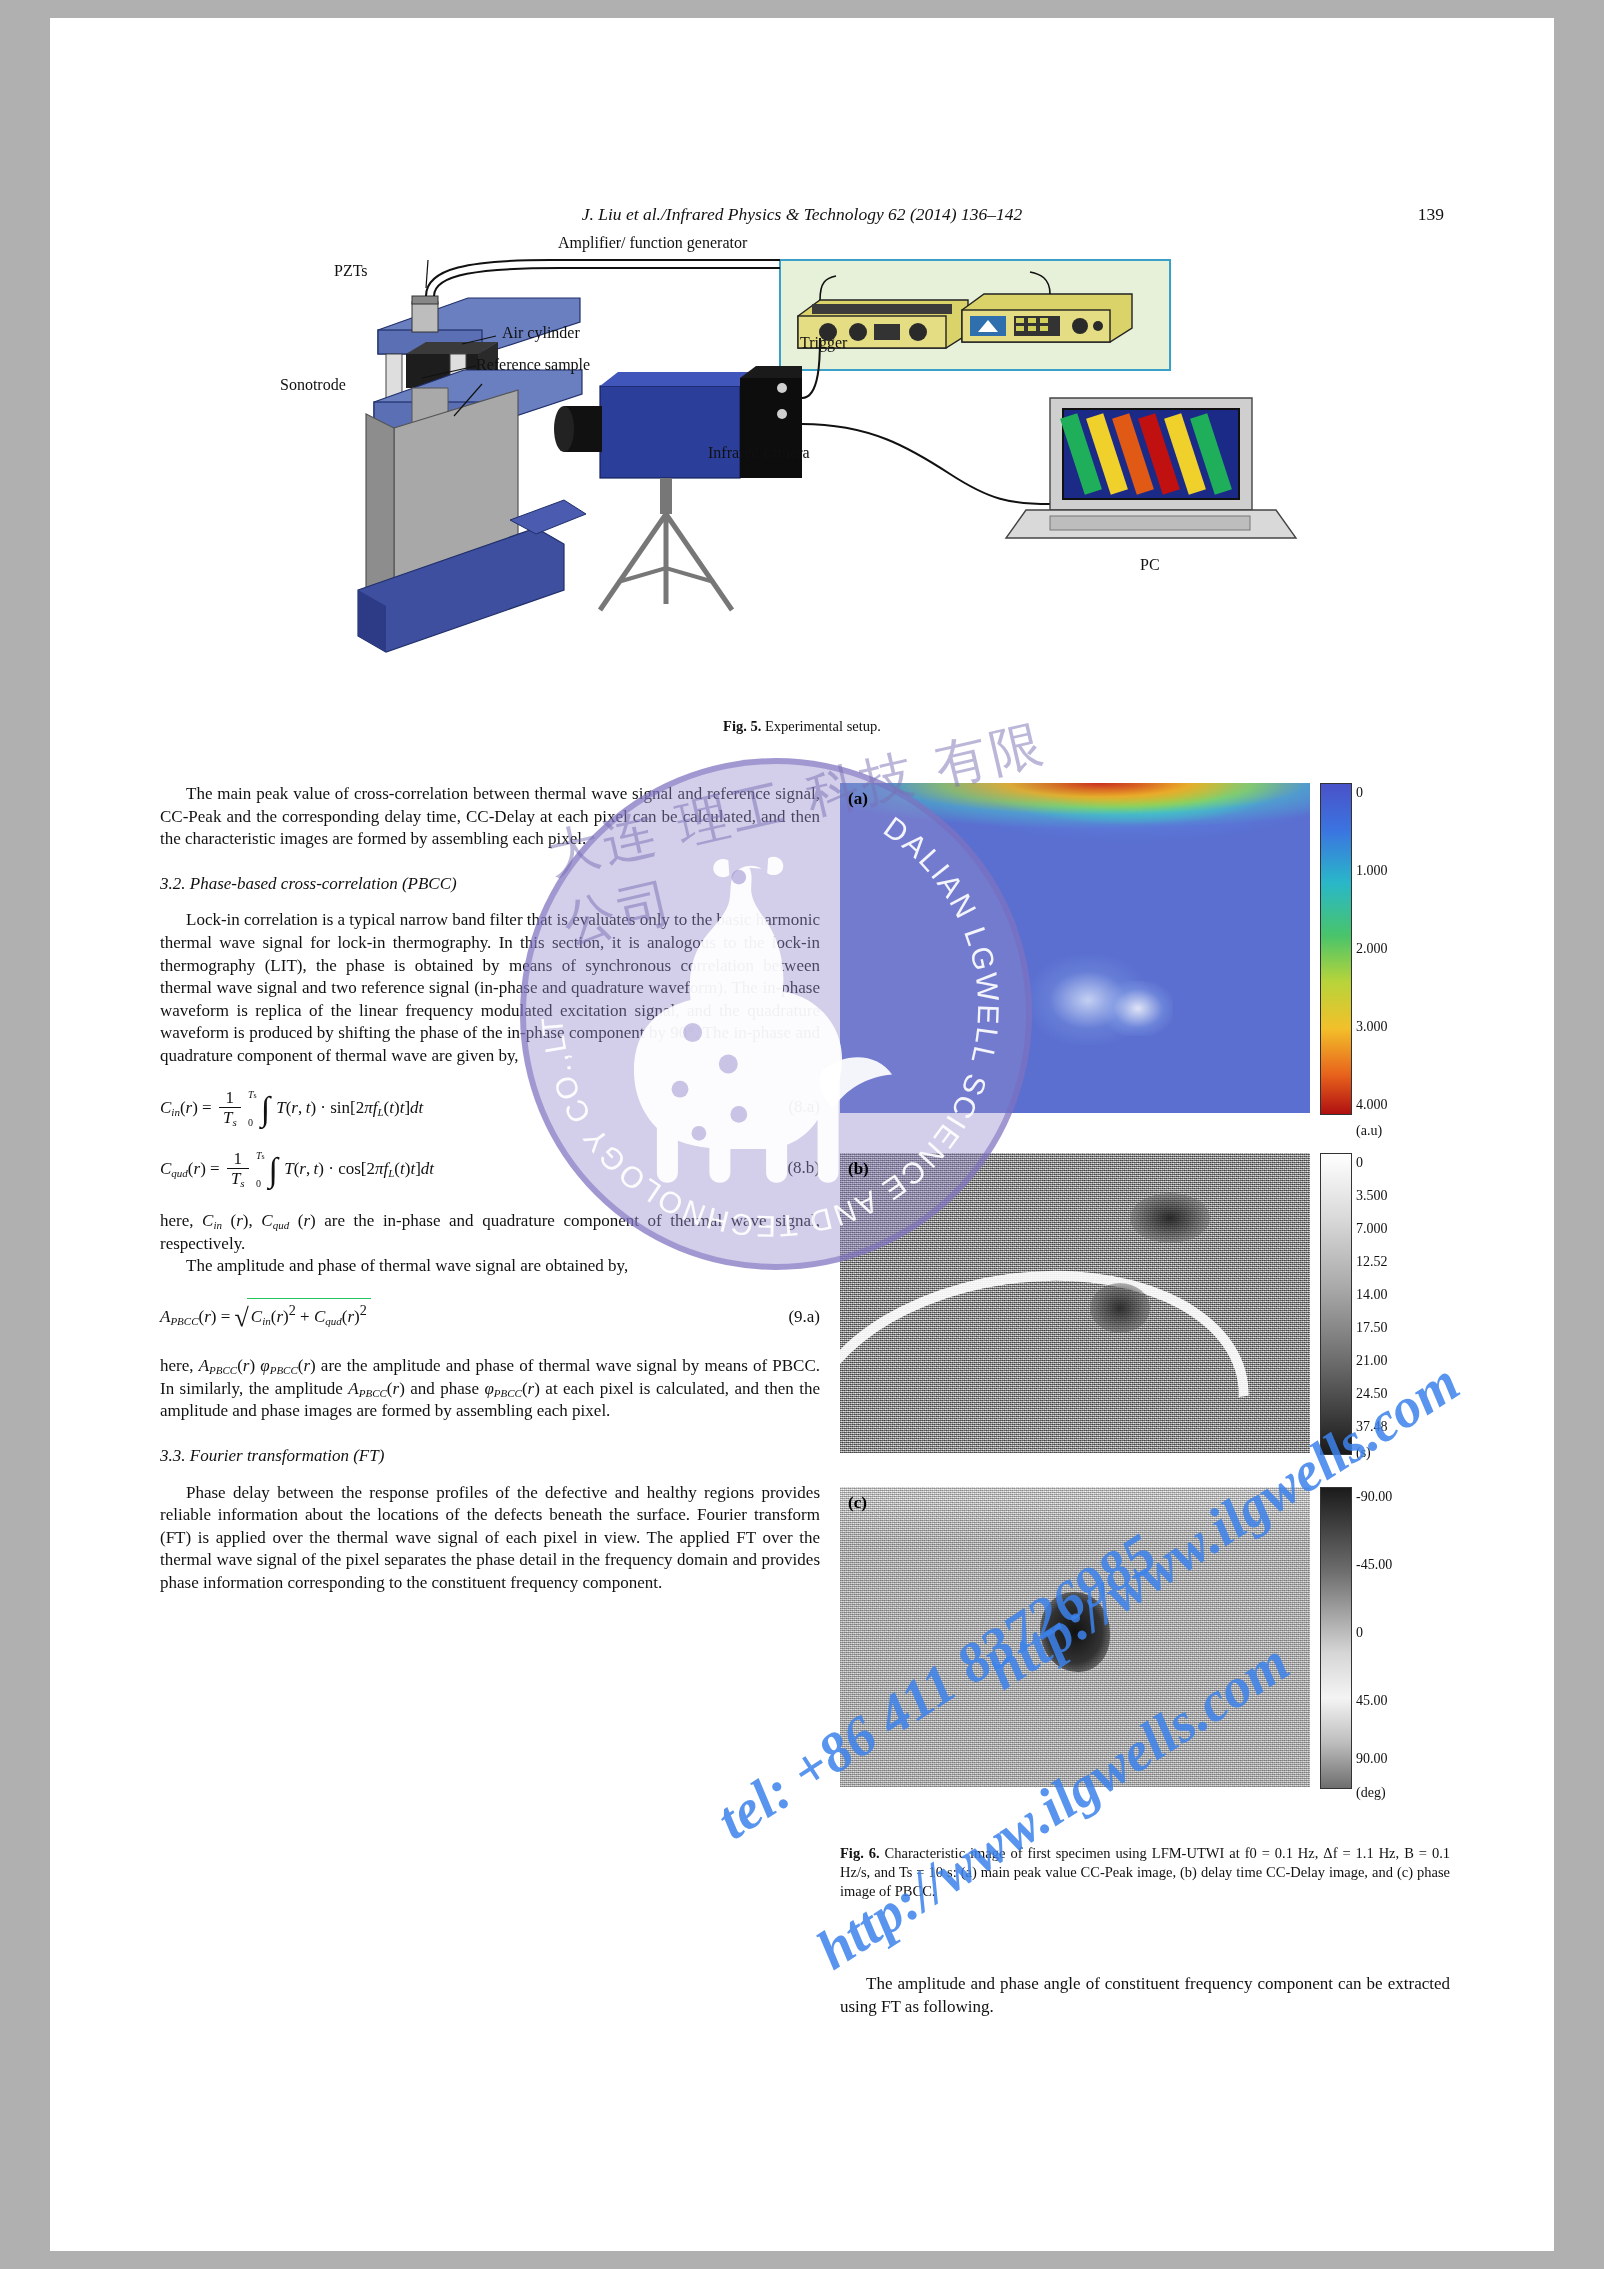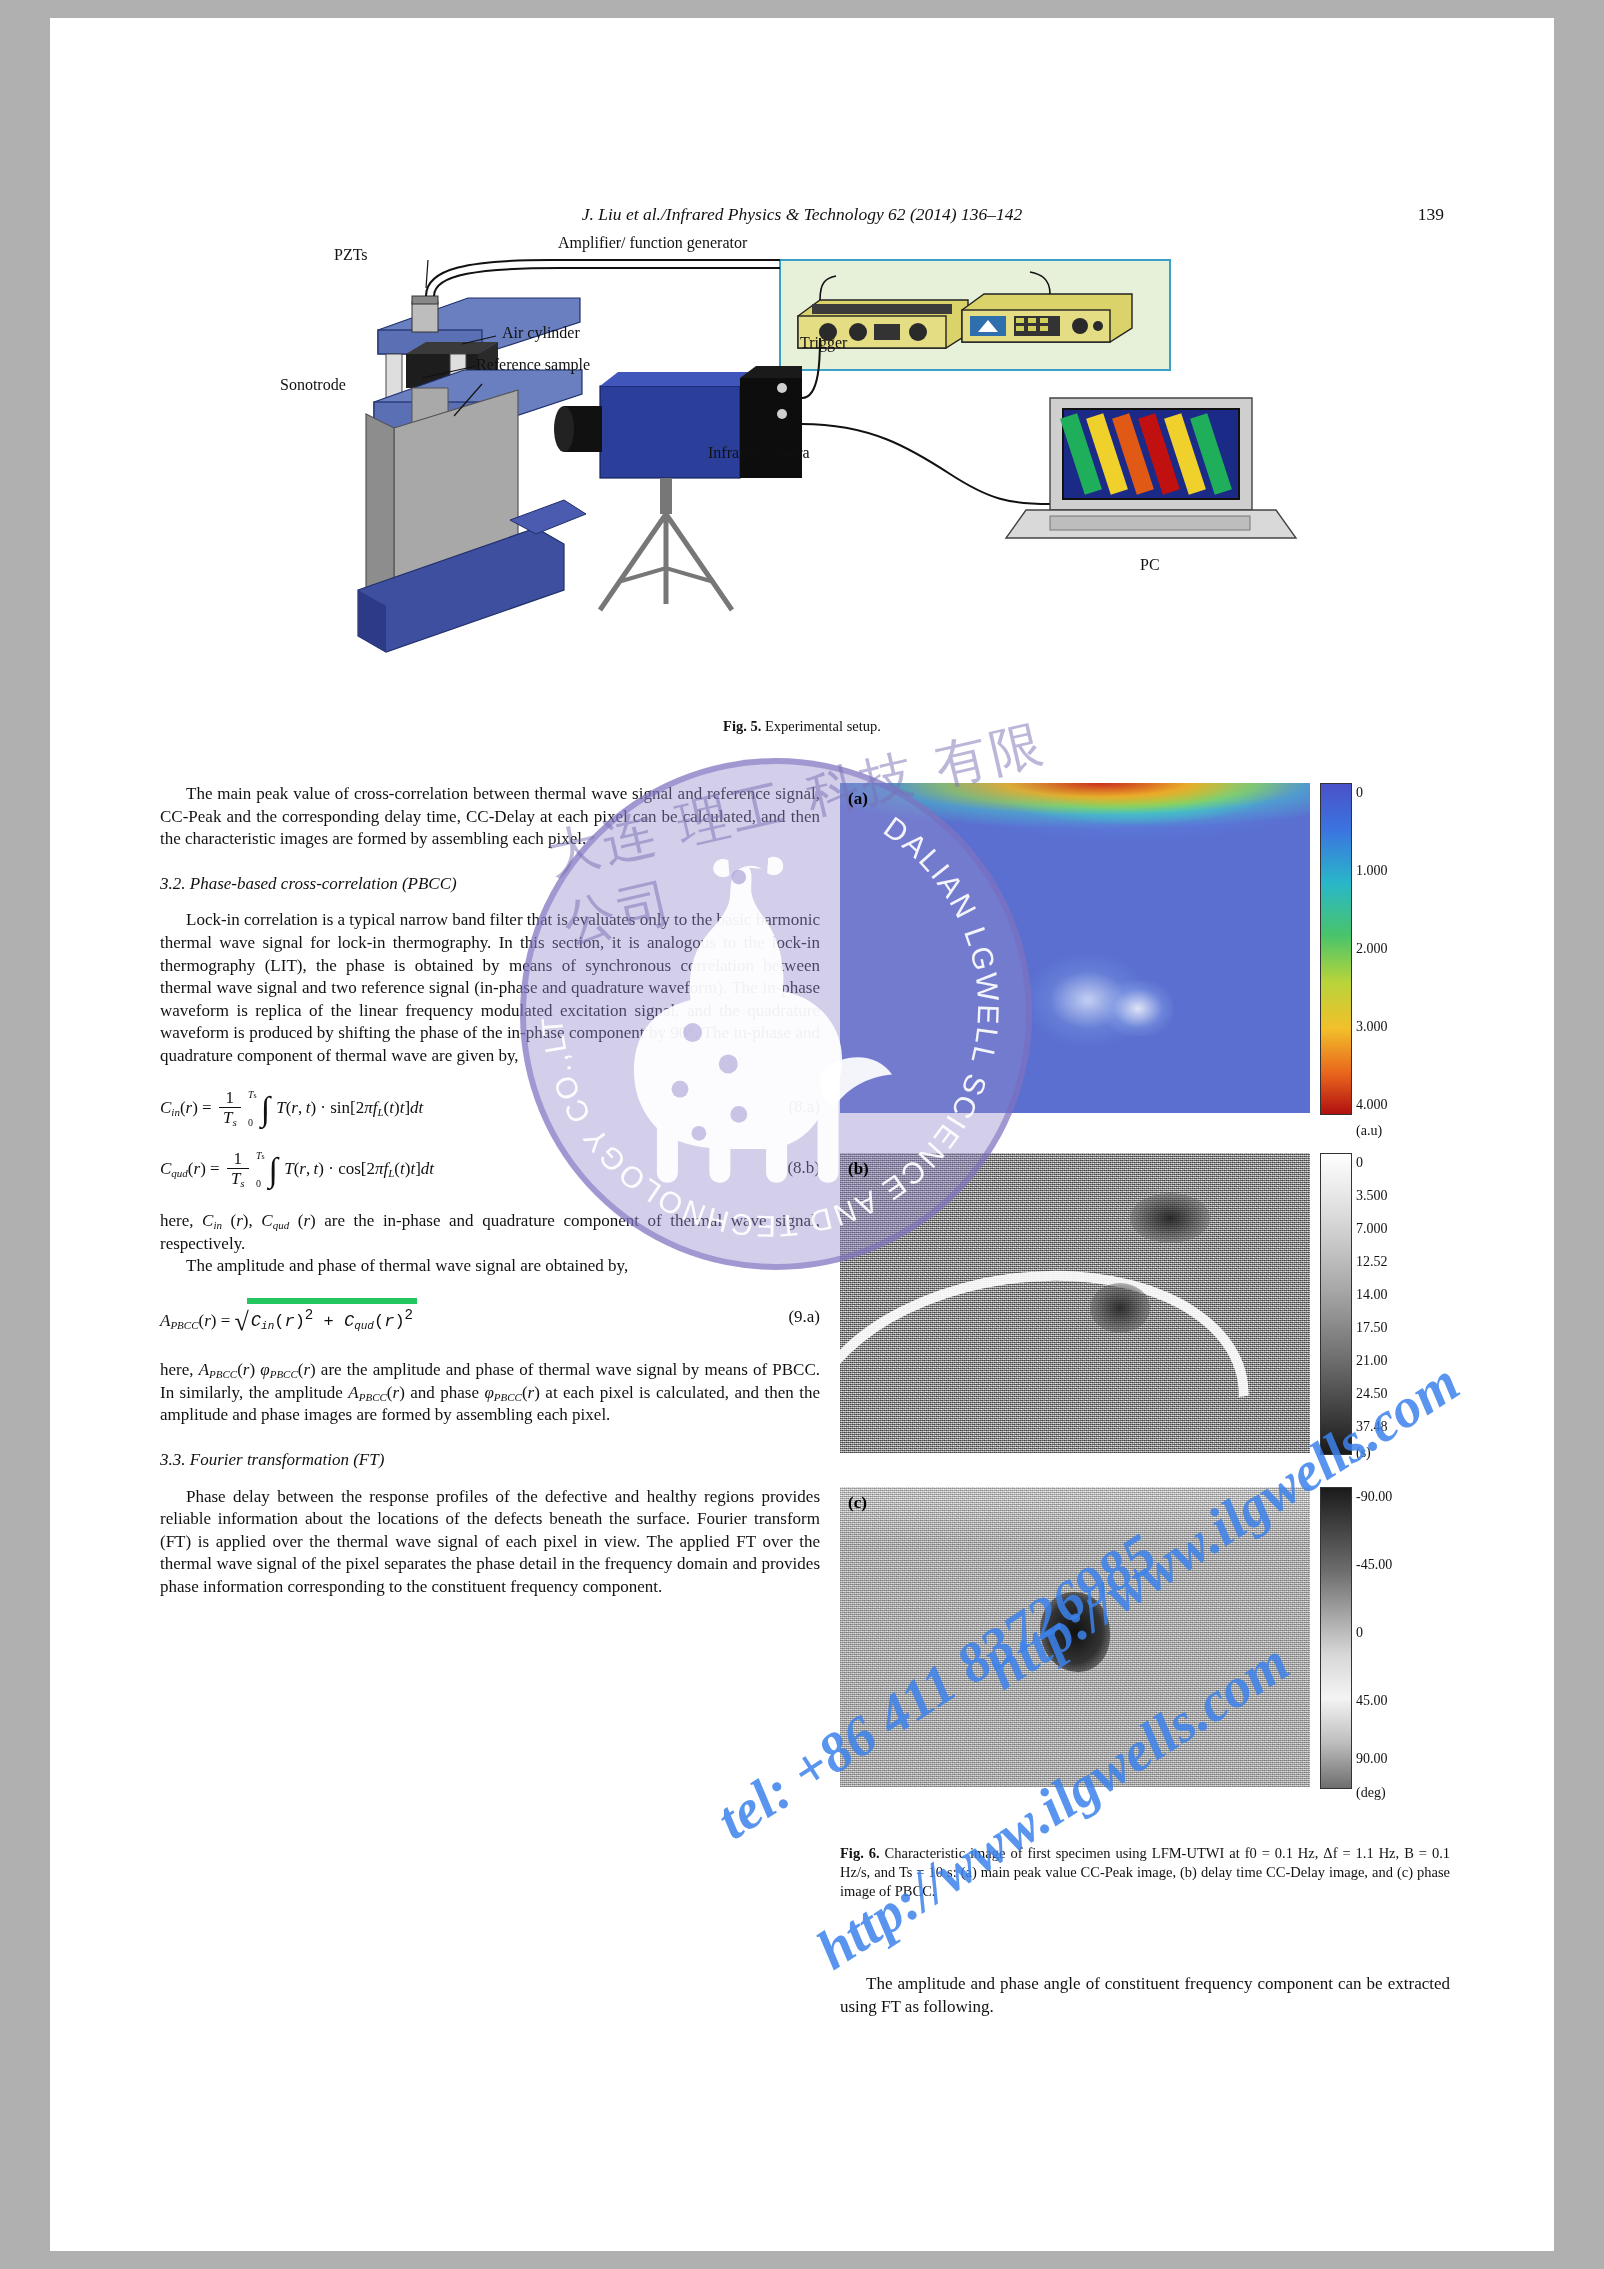--- a/index.html
+++ b/index.html
@@ -49,21 +49,21 @@
   }
   .eq .num{position:absolute;right:0;top:8px;font-style:normal;}
   .eqbody{display:inline-block;}
   i.v{font-style:italic;}
   .sub{font-size:11px;vertical-align:-3px;font-style:italic;}
   .frac{display:inline-block;vertical-align:middle;text-align:center;margin:0 3px;}
   .frac .n{display:block;border-bottom:1px solid #111;padding:0 4px;line-height:1.15;}
   .frac .d{display:block;padding:0 4px;line-height:1.15;}
   .intg{display:inline-block;position:relative;font-size:34px;line-height:0.8;vertical-align:middle;margin:0 2px;}
   .intlim{display:inline-block;font-size:10px;vertical-align:middle;line-height:1.1;margin-right:2px;}
-  .sqrt{display:inline-block;border-top:6px solid #22c55e;padding:2px 4px 0 4px;margin-left:-2px;font-family:Liberation Mono, monospace;}
+  .sqrt{display:inline-block;border-top:1px solid #22c55e;padding:2px 4px 0 4px;margin-left:-2px;}
   
   .fig6{
     position:absolute;left:790px;top:765px;width:610px;
   }
   .panel{position:relative;margin-bottom:8px;}
   .panel .plabel{
     position:absolute;left:8px;top:6px;z-index:5;
     font-weight:bold;font-size:17px;color:#000;
     background:rgba(255,255,255,0.0);
   }
@@ -303,21 +303,21 @@
         <rect x="700" y="278" width="200" height="14" fill="#bdbdbd" stroke="#777"></rect>
       </g>
 
       <path d="M78,22 L76,50" stroke="#111" stroke-width="1.2" fill="none"></path>
       <path d="M146,98 L112,106" stroke="#111" stroke-width="1.2" fill="none"></path>
       <path d="M126,128 L72,140" stroke="#111" stroke-width="1.2" fill="none"></path>
       <path d="M132,146 L104,178" stroke="#111" stroke-width="1.2" fill="none"></path>
     </svg>
 
     <div style="position:absolute;left:0;top:0;width:1060px;height:460px;font-size:16px;color:#111;">
-      <span style="position:absolute;left:-16px;top:8px;text-align:right;">PZTs</span>
+      <span style="position:absolute;left:-16px;top:24px;text-align:right;">PZTs</span>
       <span style="position:absolute;left:208px;top:-4px;">Amplifier/ function generator</span>
       <span style="position:absolute;left:152px;top:86px;">Air cylinder</span>
       <span style="position:absolute;left:126px;top:118px;">Reference sample</span>
       <span style="position:absolute;left:-70px;top:138px;">Sonotrode</span>
       <span style="position:absolute;left:450px;top:96px;">Trigger</span>
       <span style="position:absolute;left:358px;top:206px;">Infrared camera</span>
       <span style="position:absolute;left:790px;top:318px;">PC</span>
     </div>
   </div>
 

